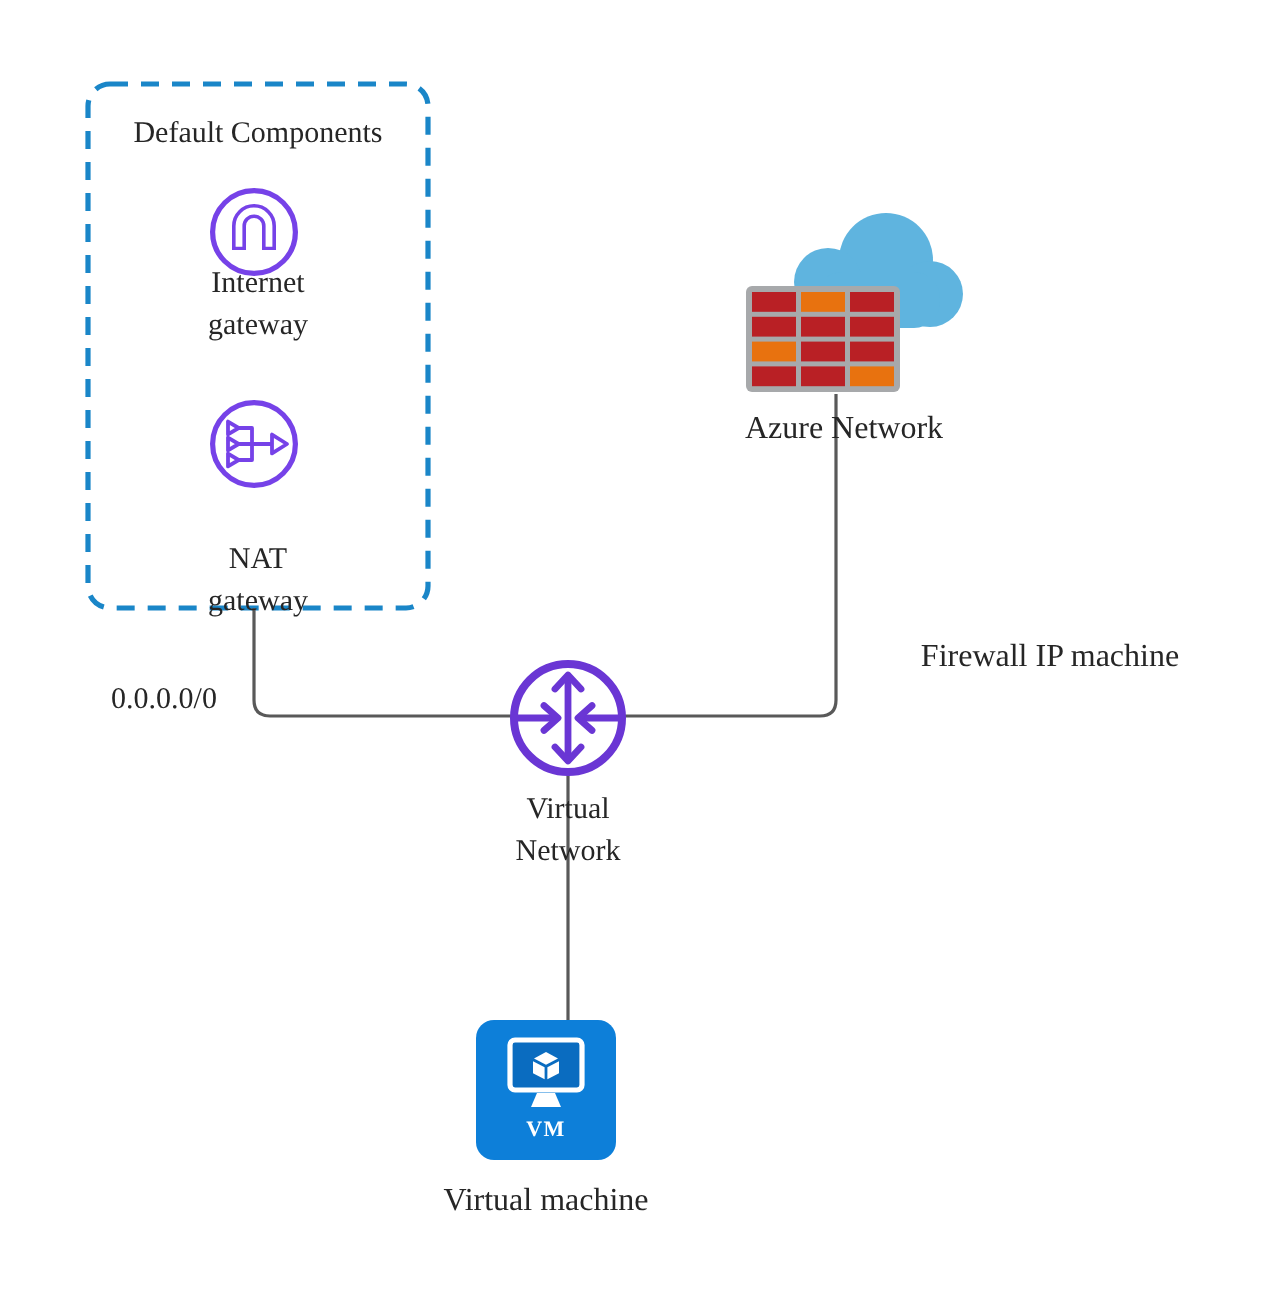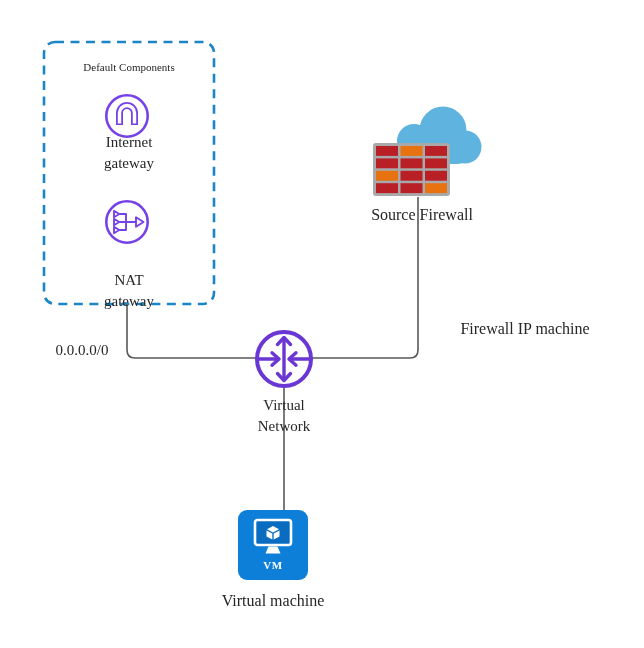--- a/index.html
+++ b/index.html
@@ -14,21 +14,21 @@
   }
   .lines-layer { position: absolute; left: 0; top: 0; z-index: 1; }
   .abs { position: absolute; z-index: 3; }
   .label {
     text-align: center;
     font-size: 15px;
     line-height: 21px;
     color: var(--text, #262626);
   }
   .label-lg { font-size: 16px; }
-  .box-title { font-size: 11px; }
+  .box-title { font-size: 15px; }
   .vm-node {
     position: absolute;
     left: 238px; top: 510px;
     width: 70px; height: 70px;
     background: var(--vm-blue, #0d7fd9);
     border-radius: 9px;
     z-index: 3;
     display: flex;
     flex-direction: column;
     align-items: center;
@@ -102,21 +102,21 @@
 
       <rect x="14" y="72.8" width="22" height="9.9" style="fill: var(--brick-orange);"></rect>
       <rect x="38.5" y="72.8" width="22" height="9.9" style="fill: var(--brick-red);"></rect>
       <rect x="63" y="72.8" width="22" height="9.9" style="fill: var(--brick-red);"></rect>
 
       <rect x="14" y="85.2" width="22" height="9.9" style="fill: var(--brick-red);"></rect>
       <rect x="38.5" y="85.2" width="22" height="9.9" style="fill: var(--brick-red);"></rect>
       <rect x="63" y="85.2" width="22" height="9.9" style="fill: var(--brick-orange);"></rect>
     </g>
   </svg>
-  <div class="abs label label-lg" style="left:352px; top:204px; width:140px;">Source Firewall</div>
+  <div class="abs label label-lg" style="left:352px; top:204px; width:140px;">Azure Network</div>
 
   <svg class="abs" style="left:252px; top:327px;" width="64" height="64" viewBox="0 0 64 64">
     <circle cx="32" cy="32" r="27" fill="#ffffff" style="stroke: var(--purple-network);" stroke-width="4"></circle>
     <g fill="none" style="stroke: var(--purple-network);" stroke-width="3.4" stroke-linecap="round" stroke-linejoin="round">
       <path d="M32,11 L32,53"></path>
       <polyline points="25.5,17.5 32,10.5 38.5,17.5"></polyline>
       <polyline points="25.5,46.5 32,53.5 38.5,46.5"></polyline>
       <path d="M5.5,32 L26,32"></path>
       <polyline points="20,25.8 27,32 20,38.2"></polyline>
       <path d="M58.5,32 L38,32"></path>

